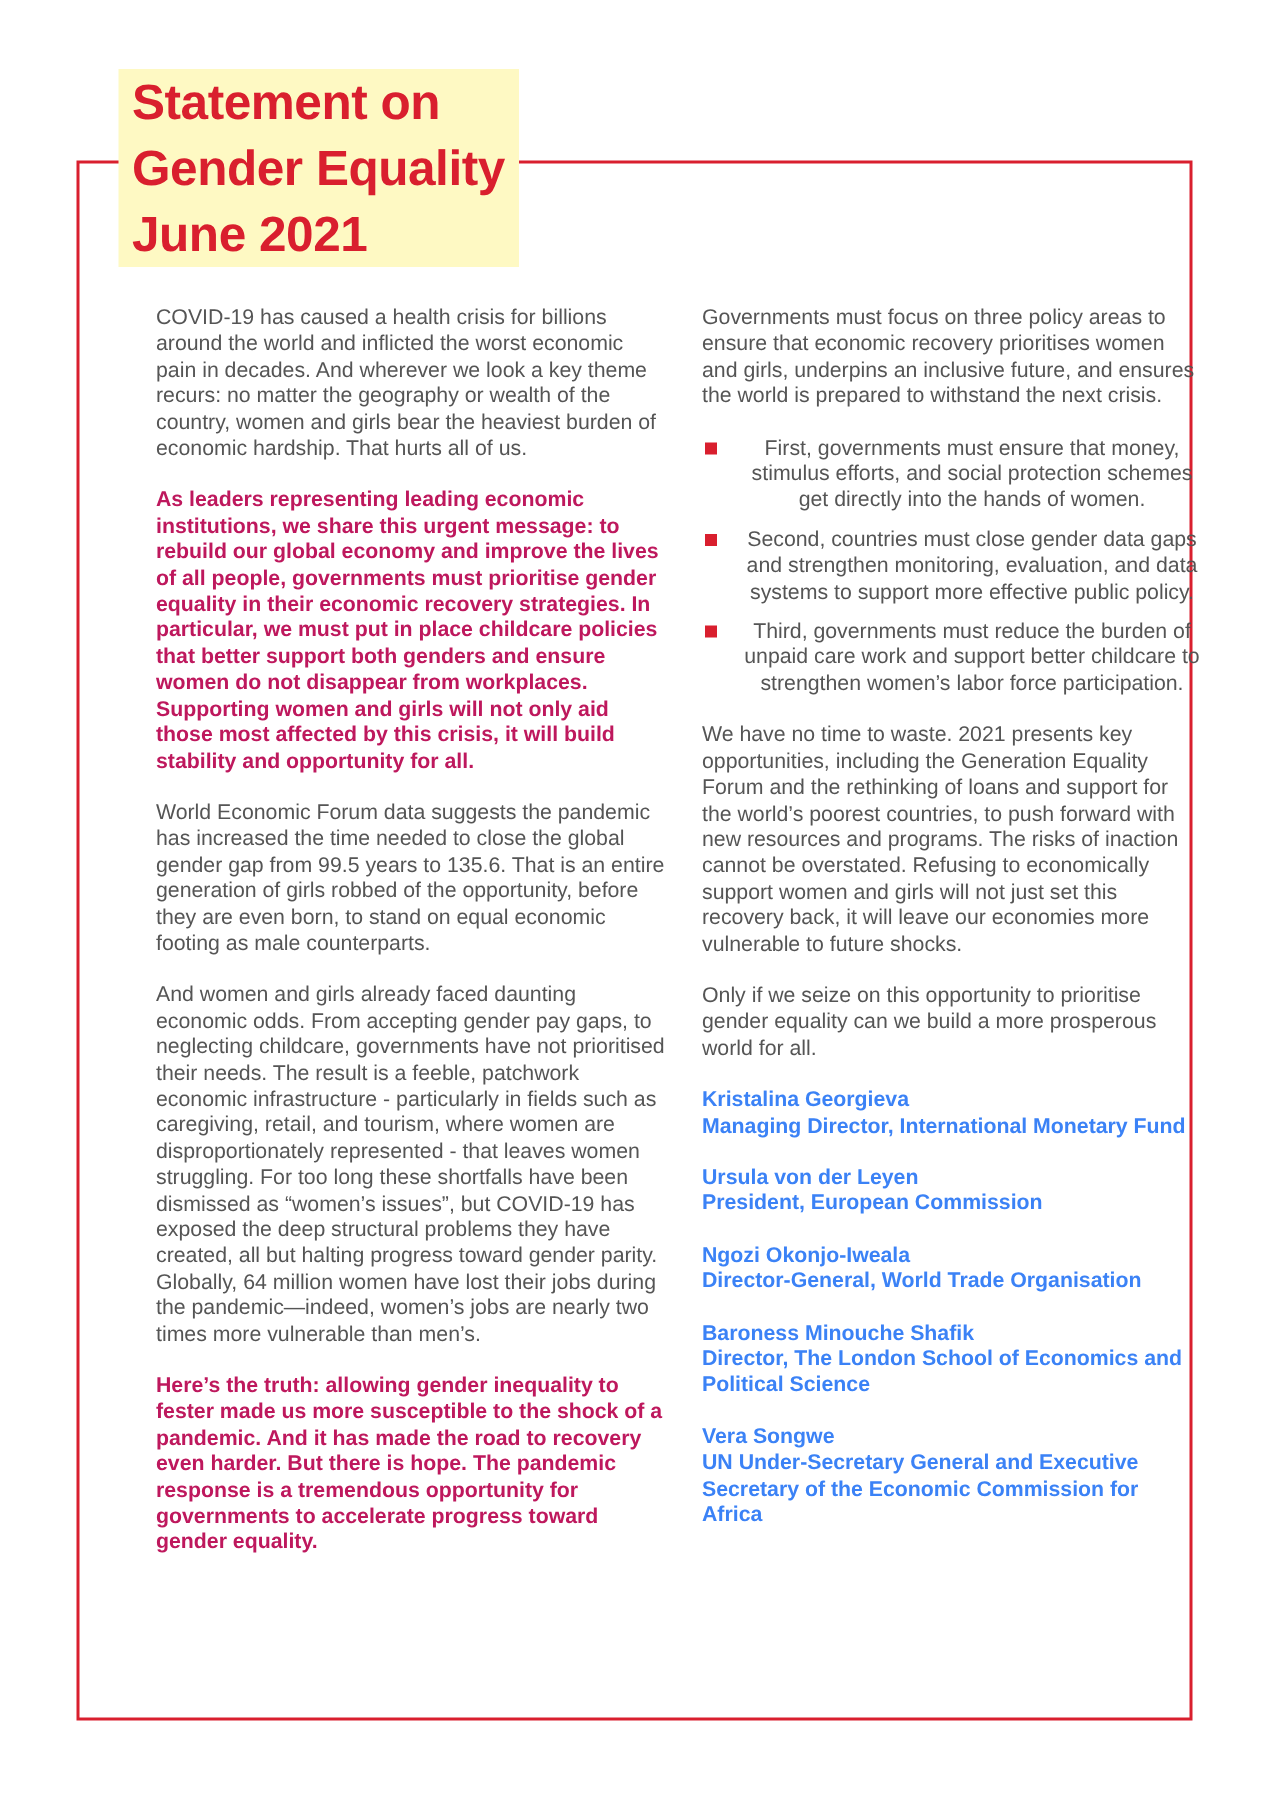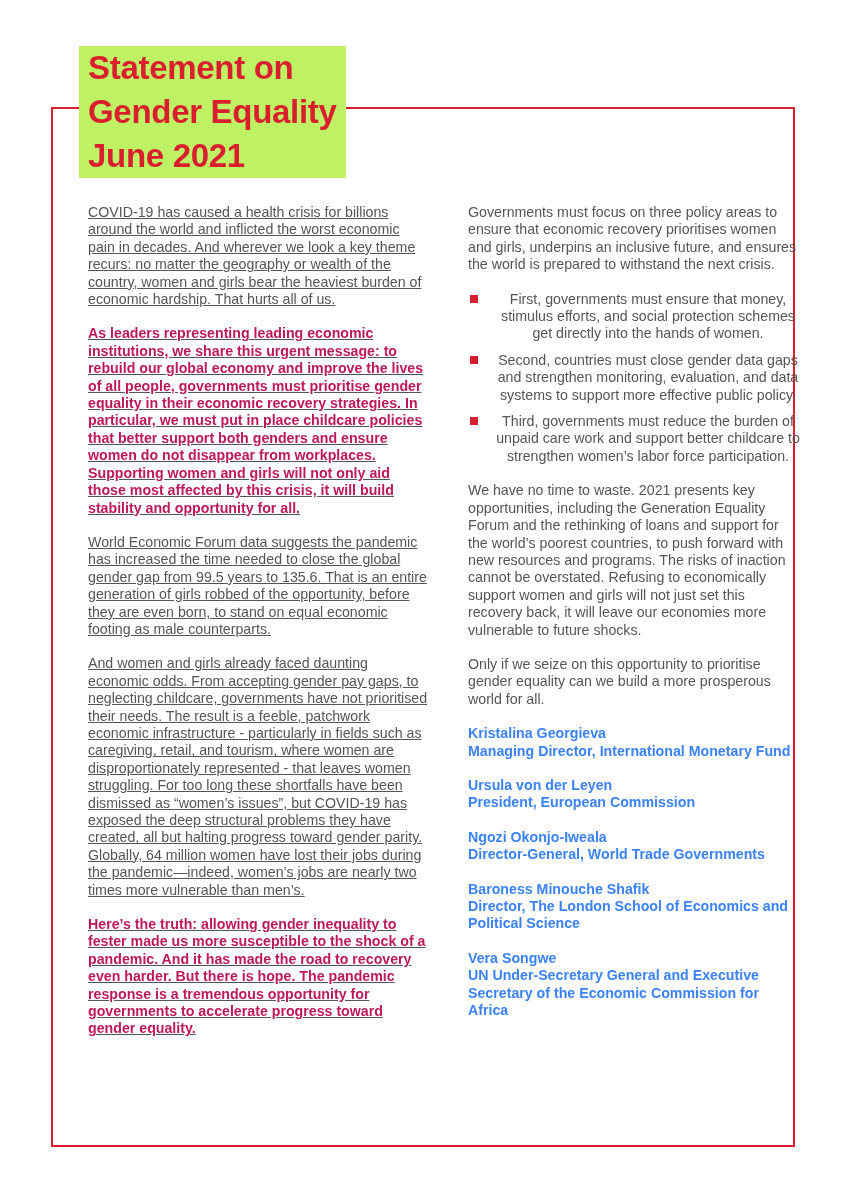--- a/index.html
+++ b/index.html
@@ -1,20 +1,20 @@
 <!DOCTYPE html>
 <html><head>
 <meta charset="utf-8">
 <style>
   html, body { margin:0; padding:0; background:#ffffff; }
   body { width:849px; height:1200px; position:relative; overflow:hidden; font-family:"Liberation Sans", sans-serif; }
   .frame { position:absolute; left:51px; top:107px; width:744px; height:1040px; border:2px solid #d91f2e; box-sizing:border-box; }
-  .title { position:absolute; left:79px; top:46px; padding:0 9px; background:#bef264; color:#d91f2e; font-weight:bold; font-size:33px; line-height:44px; letter-spacing:-0.3px; }
+  .title { position:absolute; left:79px; top:46px; padding:0 9px; background:#fef9c3; color:#d91f2e; font-weight:bold; font-size:33px; line-height:44px; letter-spacing:-0.3px; }
   .col { position:absolute; top:204px; width:340px; font-size:14.2px; line-height:17.4px; color:#555; }
-  .col-left { left:88px;text-decoration:underline; }
+  .col-left { left:104px; }
   .col-right { left:468px; width:334px; }
   p { margin:0 0 17px 0; }
   .bold { font-weight:bold; color:#be185d; }
   ul { list-style:none; margin:0 0 17px 0; padding:0; }
   li { position:relative; padding-left:26px; margin-bottom:9px;text-align:center; }
   .bullet { position:absolute; left:2px; top:4px; width:8px; height:8px; background:#d91f2e; }
   .sig { margin-bottom:17px; color:#3b82f6; font-weight:bold; }
   .sig div { line-height:17.4px; }
 </style>
 </head>
@@ -58,21 +58,21 @@
   <div class="sig">
     <div>Kristalina Georgieva</div>
     <div>Managing Director, International Monetary Fund</div>
   </div>
   <div class="sig">
     <div>Ursula von der Leyen</div>
     <div>President, European Commission</div>
   </div>
   <div class="sig">
     <div>Ngozi Okonjo-Iweala</div>
-    <div>Director-General, World Trade Governments</div>
+    <div>Director-General, World Trade Organisation</div>
   </div>
   <div class="sig">
     <div>Baroness Minouche Shafik</div>
     <div>Director, The London School of Economics and Political Science</div>
   </div>
   <div class="sig">
     <div>Vera Songwe</div>
     <div>UN Under-Secretary General and Executive Secretary of the Economic Commission for Africa</div>
   </div>
 </div>

